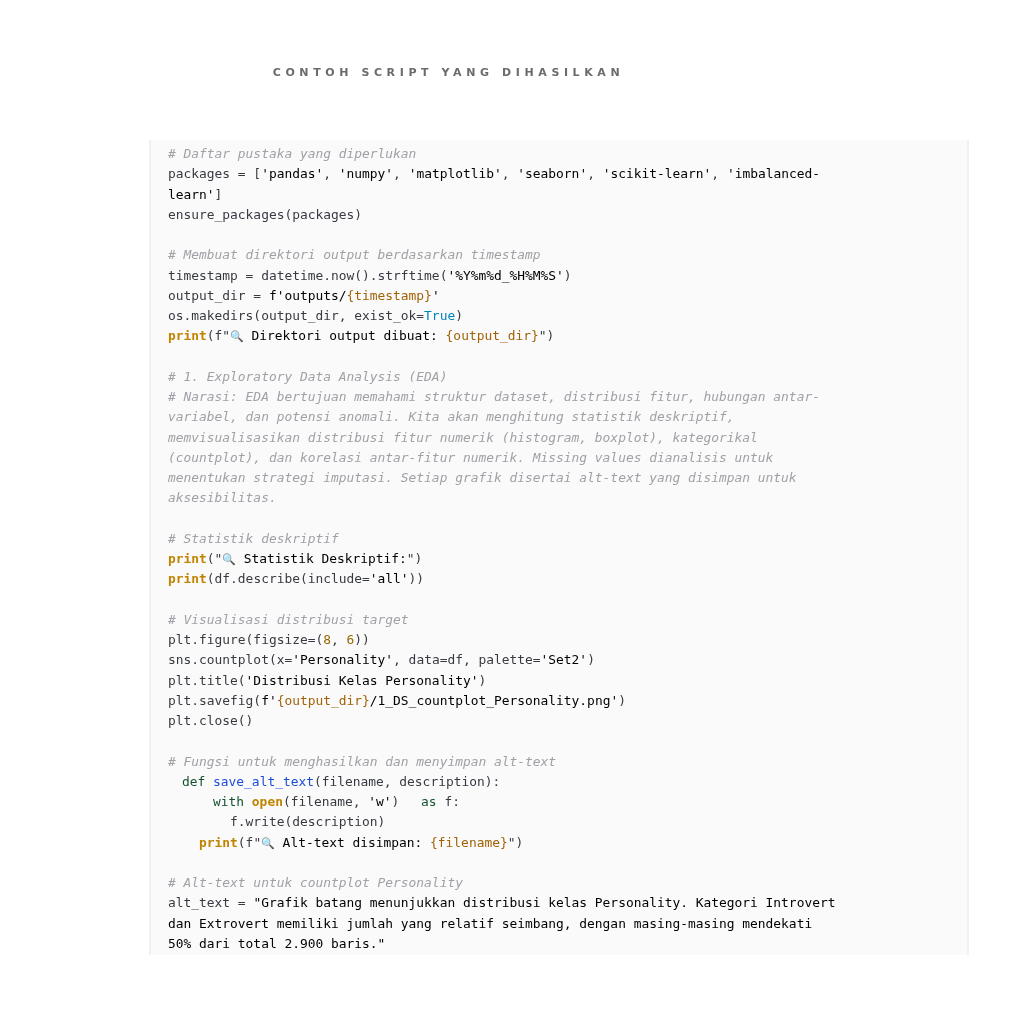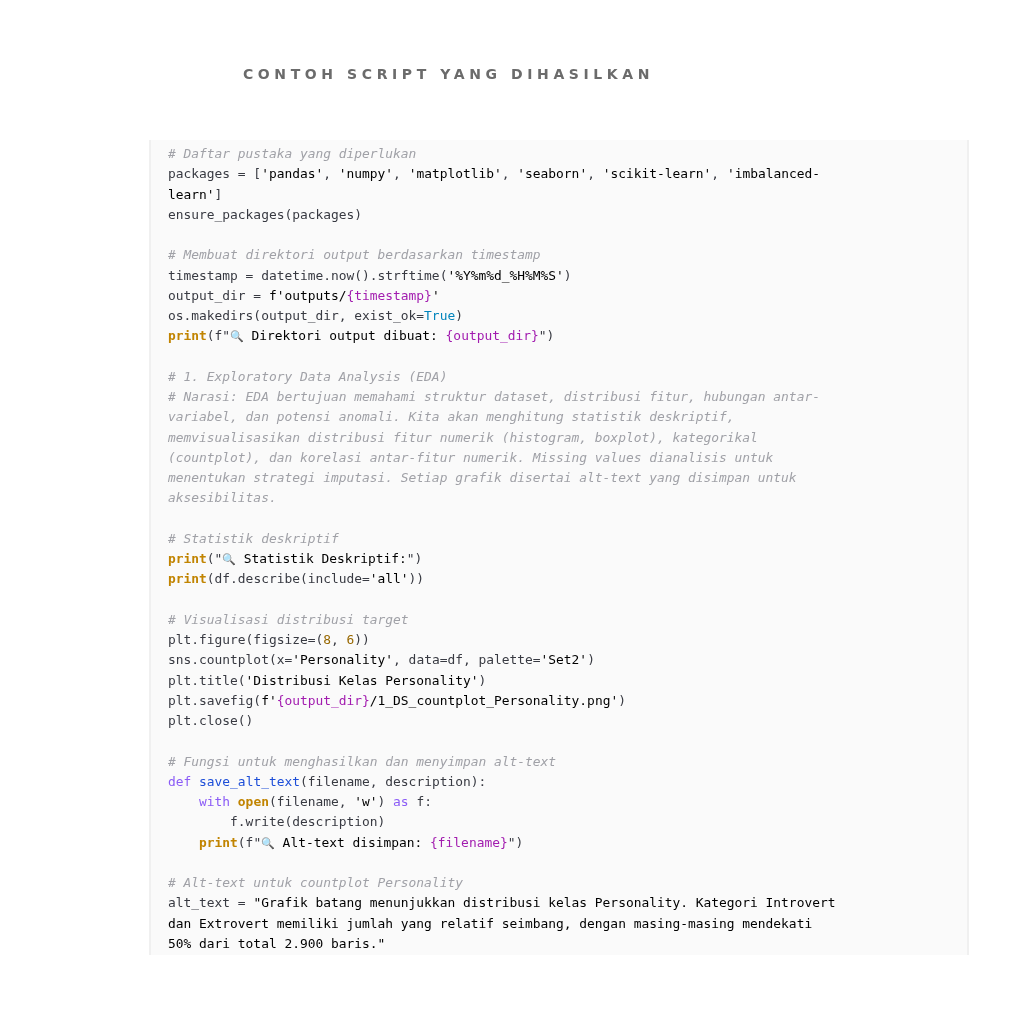--- a/index.html
+++ b/index.html
@@ -9,21 +9,21 @@
       position: relative;
       overflow: hidden;
       font-family: "DejaVu Sans", sans-serif;
     }
     .page-title {
       position: absolute;
       top: 66px; left: 0; width: 897px;
       text-align: center;
       font-family: "DejaVu Sans", sans-serif;
       font-weight: bold;
-      font-size: 14px;
+      font-size: 11px;
       letter-spacing: 4.6px;
       color: #6b6b6b;
     }
     .code-block {
       position: absolute;
       left: 149px; top: 140px;
       width: 820px; height: 815px;
       background: #fafafa;
       border-left: 2px solid #f0f0f0;
       border-right: 2px solid #f0f0f0;
@@ -35,24 +35,24 @@
       font-family: "DejaVu Sans Mono", monospace;
       font-size: 12.9px;
       line-height: 20.25px;
       color: #383a42;
       white-space: pre;
     }
     .line { display: block; height: 20.25px; }
     .c { color: #a0a1a7; font-style: italic; }
     .s { color: #000000; }
     .b { color: #c18401; font-weight: bold; }
-    .k { color: #8b5cf6; }
+    .k { color: #14532d; margin-left: 14px; }
     .f { color: #1d4ed8; }
     .n { color: #986801; }
-    .i { color: #a21caf; }
+    .i { color: #a16207; }
     .kw { color: #0184bc; text-align: right; }
     .icon { font-style: normal; font-size: 11px; }
   </style>
 </head>
 <body>
 
 <div class="page-title">CONTOH SCRIPT YANG DIHASILKAN</div>
 
 <div class="code-block">
   <pre class="code" id="code-pre"><span class="line"><span class="c"># Daftar pustaka yang diperlukan</span></span><span class="line"><span>packages = [</span><span class="s">'pandas'</span><span>, </span><span class="s">'numpy'</span><span>, </span><span class="s">'matplotlib'</span><span>, </span><span class="s">'seaborn'</span><span>, </span><span class="s">'scikit-learn'</span><span>, </span><span class="s">'imbalanced-</span></span><span class="line"><span class="s">learn'</span><span>]</span></span><span class="line"><span>ensure_packages(packages)</span></span><span class="line"></span><span class="line"><span class="c"># Membuat direktori output berdasarkan timestamp</span></span><span class="line"><span>timestamp = datetime.now().strftime(</span><span class="s">'%Y%m%d_%H%M%S'</span><span>)</span></span><span class="line"><span>output_dir = </span><span class="s">f'outputs/</span><span class="i">{timestamp}</span><span class="s">'</span></span><span class="line"><span>os.makedirs(output_dir, exist_ok=</span><span class="kw">True</span><span>)</span></span><span class="line"><span class="b">print</span><span>(f"</span><span class="icon">🔍</span><span class="s"> Direktori output dibuat: </span><span class="i">{output_dir}</span><span>")</span></span><span class="line"></span><span class="line"><span class="c"># 1. Exploratory Data Analysis (EDA)</span></span><span class="line"><span class="c"># Narasi: EDA bertujuan memahami struktur dataset, distribusi fitur, hubungan antar-</span></span><span class="line"><span class="c">variabel, dan potensi anomali. Kita akan menghitung statistik deskriptif,</span></span><span class="line"><span class="c">memvisualisasikan distribusi fitur numerik (histogram, boxplot), kategorikal</span></span><span class="line"><span class="c">(countplot), dan korelasi antar-fitur numerik. Missing values dianalisis untuk</span></span><span class="line"><span class="c">menentukan strategi imputasi. Setiap grafik disertai alt-text yang disimpan untuk</span></span><span class="line"><span class="c">aksesibilitas.</span></span><span class="line"></span><span class="line"><span class="c"># Statistik deskriptif</span></span><span class="line"><span class="b">print</span><span>("</span><span class="icon">🔍</span><span class="s"> Statistik Deskriptif:</span><span>")</span></span><span class="line"><span class="b">print</span><span>(df.describe(include=</span><span class="s">'all'</span><span>))</span></span><span class="line"></span><span class="line"><span class="c"># Visualisasi distribusi target</span></span><span class="line"><span>plt.figure(figsize=(</span><span class="n">8</span><span>, </span><span class="n">6</span><span>))</span></span><span class="line"><span>sns.countplot(x=</span><span class="s">'Personality'</span><span>, data=df, palette=</span><span class="s">'Set2'</span><span>)</span></span><span class="line"><span>plt.title(</span><span class="s">'Distribusi Kelas Personality'</span><span>)</span></span><span class="line"><span>plt.savefig(</span><span class="s">f'</span><span class="i">{output_dir}</span><span class="s">/1_DS_countplot_Personality.png'</span><span>)</span></span><span class="line"><span>plt.close()</span></span><span class="line"></span><span class="line"><span class="c"># Fungsi untuk menghasilkan dan menyimpan alt-text</span></span><span class="line"><span class="k">def</span><span> </span><span class="f">save_alt_text</span><span>(filename, description):</span></span><span class="line"><span>    </span><span class="k">with</span><span> </span><span class="b">open</span><span>(filename, </span><span class="s">'w'</span><span>) </span><span class="k">as</span><span> f:</span></span><span class="line"><span>        f.write(description)</span></span><span class="line"><span>    </span><span class="b">print</span><span>(f"</span><span class="icon">🔍</span><span class="s"> Alt-text disimpan: </span><span class="i">{filename}</span><span>")</span></span><span class="line"></span><span class="line"><span class="c"># Alt-text untuk countplot Personality</span></span><span class="line"><span>alt_text = </span><span class="s">"Grafik batang menunjukkan distribusi kelas Personality. Kategori Introvert</span></span><span class="line"><span class="s">dan Extrovert memiliki jumlah yang relatif seimbang, dengan masing-masing mendekati</span></span><span class="line"><span class="s">50% dari total 2.900 baris."</span></span></pre>

